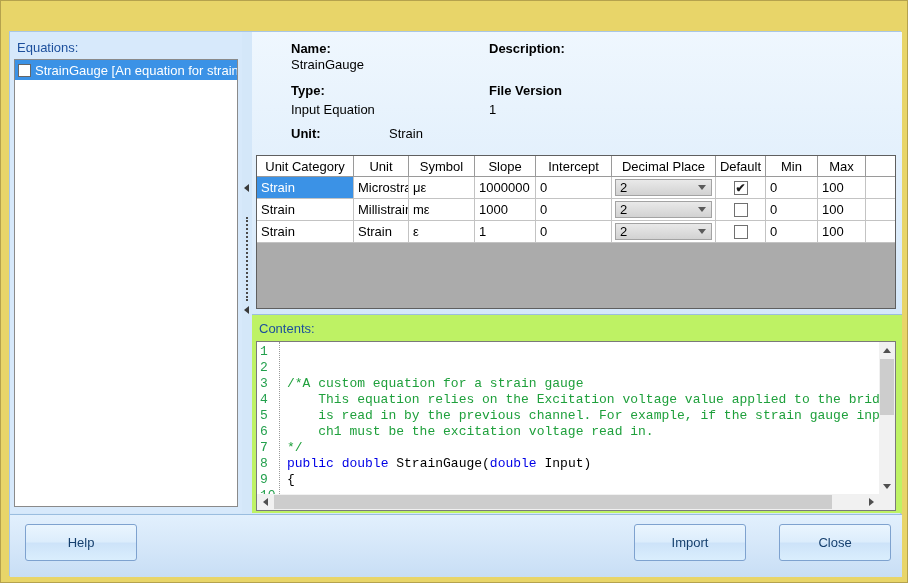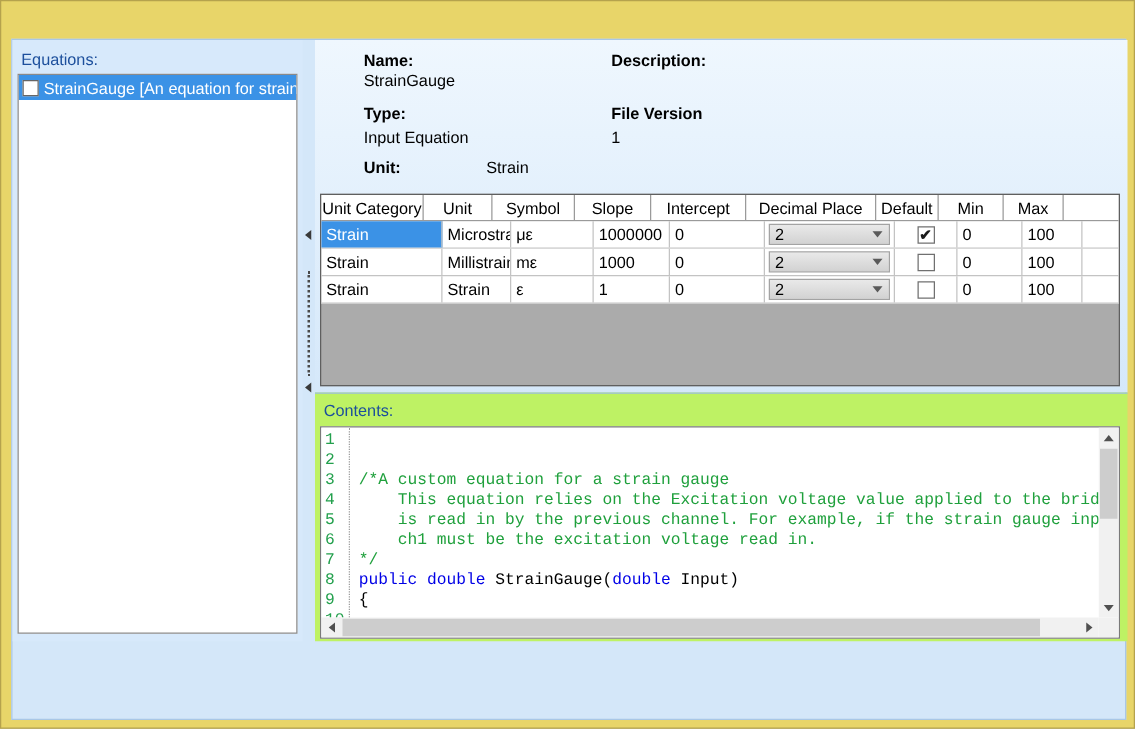--- a/index.html
+++ b/index.html
@@ -136,21 +136,21 @@
       <div class="info-item b" style="left:12px; top:51px;">Type:</div>
       <div class="info-item" style="left:12px; top:70px;">Input Equation</div>
       <div class="info-item b" style="left:210px; top:51px;">File Version</div>
       <div class="info-item" style="left:210px; top:70px;">1</div>
       <div class="info-item b" style="left:12px; top:94px;">Unit:</div>
       <div class="info-item" style="left:110px; top:94px;">Strain</div>
     </div>
 
     <div class="grid">
       <div class="grow head">
-          <div class="gcell" style="width: 82px;">Unit Category</div>
+          <div class="gcell" style="width: 97px;">Unit Category</div>
           <div class="gcell" style="width: 55px;">Unit</div>
           <div class="gcell" style="width: 66px;">Symbol</div>
           <div class="gcell" style="width: 61px;">Slope</div>
           <div class="gcell" style="width: 76px;">Intercept</div>
           <div class="gcell" style="width: 104px;">Decimal Place</div>
           <div class="gcell" style="width: 50px;">Default</div>
           <div class="gcell" style="width: 52px;">Min</div>
           <div class="gcell" style="width: 48px;">Max</div>
           <div class="gcell fill"></div>
         </div>
@@ -247,15 +247,20 @@
             </div>
           <div class="hthumb"></div>
           <div class="sb-btn" style="right:0;">
               <div class="tri right"></div>
             </div>
         </div>
         <div class="sb-corner"></div>
       </div>
     </div>
 
+    <div class="footer">
+      <div class="btn btn-help">Help</div>
+      <div class="btn btn-import">Import</div>
+      <div class="btn btn-close">Close</div>
+    </div>
 
   </div>
 </div>
 
 </body></html>

